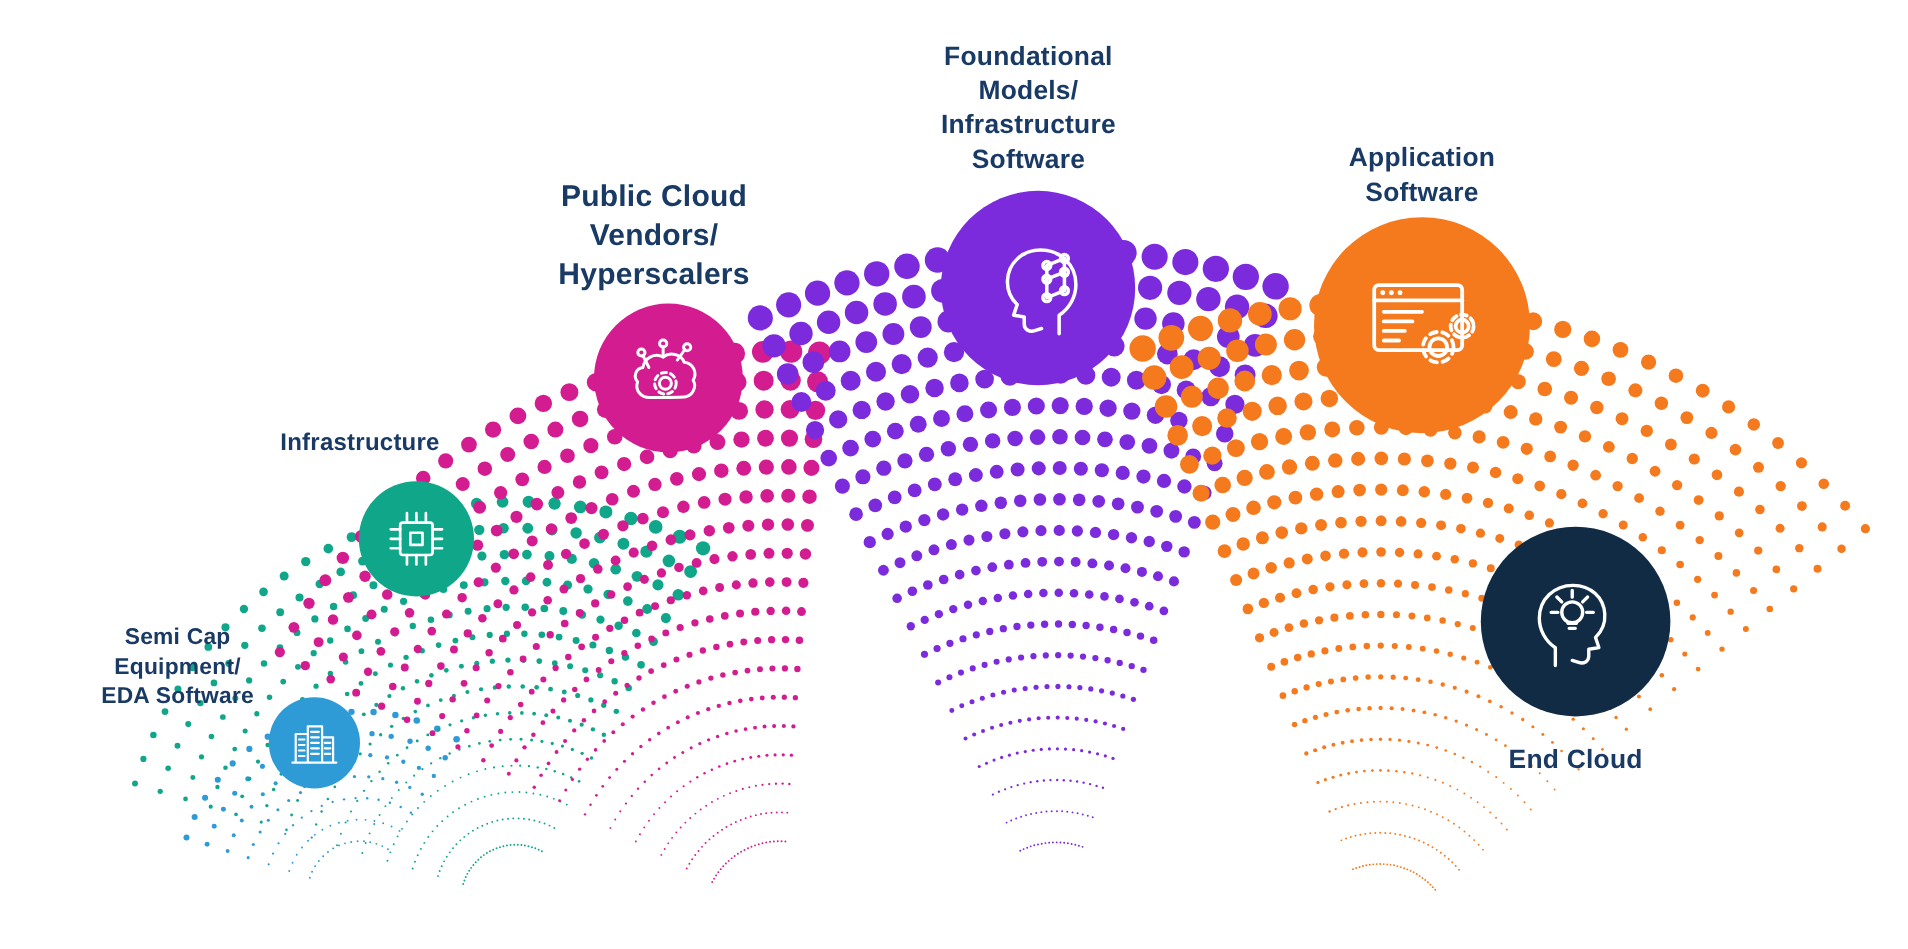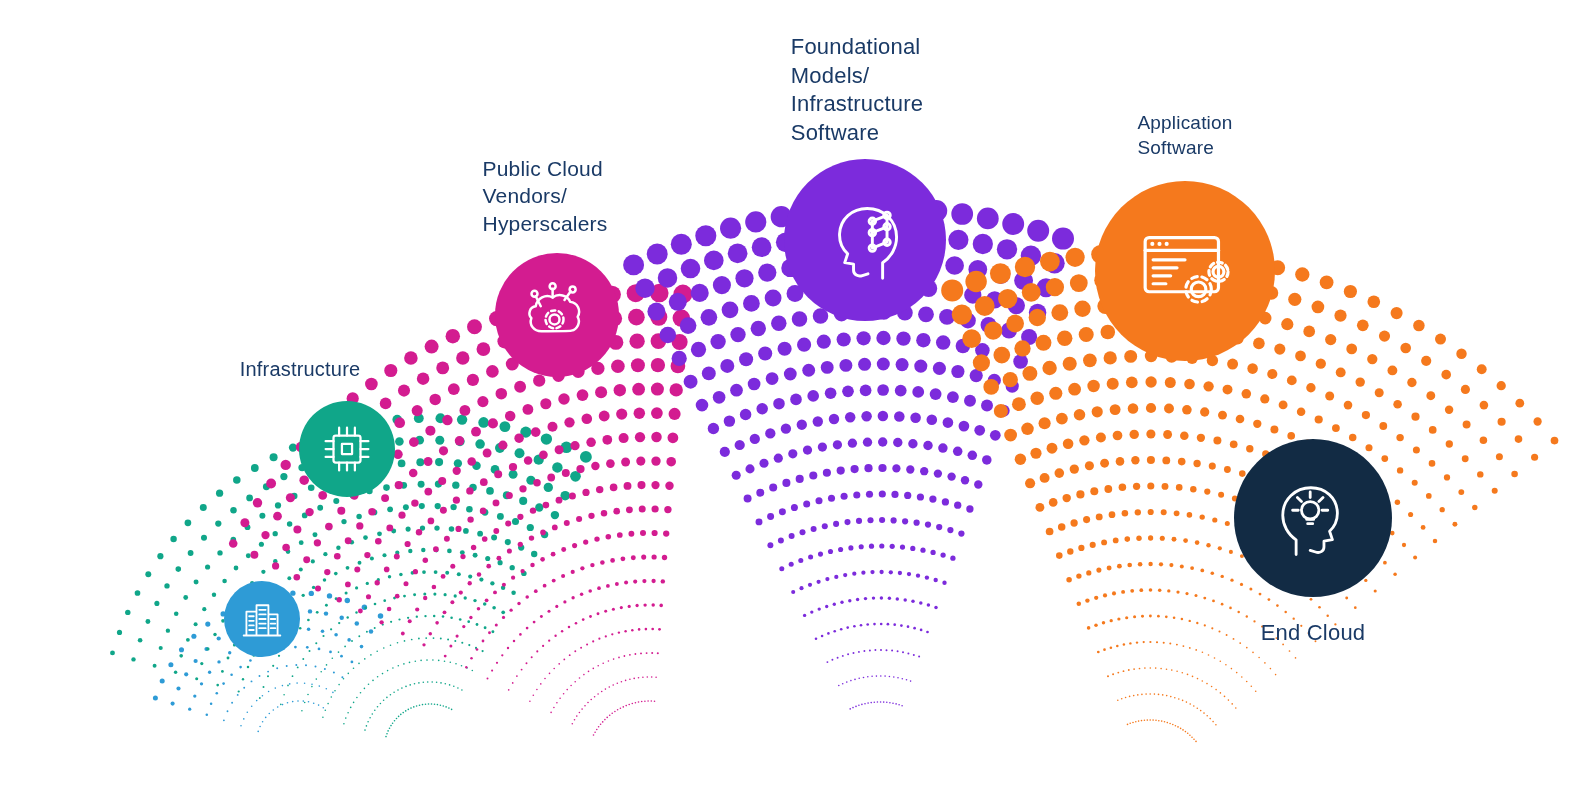--- a/index.html
+++ b/index.html
@@ -1,36 +1,36 @@
 <!DOCTYPE html>
 <html style="--label: #1A3A66;"><head>
 <meta charset="utf-8">
 <style>
   html,body{margin:0;padding:0;background:#fff;}
   .stage{position:relative;width:1590px;height:791px;background:#fff;overflow:hidden;
          font-family:"Liberation Sans",sans-serif;}
   #dots{position:absolute;left:0;top:0;z-index:1;}
   .circle{position:absolute;border-radius:50%;display:flex;align-items:center;justify-content:center;
           transform:translate(-50%,-50%);z-index:2;}
-  .label{position:absolute;transform:translate(-50%,-50%);white-space:pre-line;
-         font-weight:400;color:var(--label,#1A3A66);z-index:3;line-height:1.3;letter-spacing:.2px;}
+  .label{position:absolute;transform:translate(-50%,-50%);white-space:pre-line;text-align:center;
+         font-weight:700;color:var(--label,#1A3A66);z-index:3;line-height:1.3;letter-spacing:.2px;}
   .ic{display:block;}
   .ic *{fill:none;stroke:#fff;stroke-width:2;stroke-linecap:round;stroke-linejoin:round;}
   .ic .dotfill{fill:#fff;stroke:none;}
   #c0{left:262px;top:619px;width:76px;height:76px}
   #c1{left:347px;top:449px;width:96px;height:96px}
   #c2{left:557px;top:315px;width:124px;height:124px}
   #c3{left:865px;top:240px;width:162px;height:162px}
   #c4{left:1185px;top:271px;width:180px;height:180px}
   #c5{left:1313px;top:518px;width:158px;height:158px}
   #l0{left:148px;top:557px;font-size:19px}
   #l1{left:300px;top:369px;font-size:20px}
-  #l2{left:545px;top:196px;font-size:21px}
+  #l2{left:545px;top:196px;font-size:25px}
   #l3{left:857px;top:90px;font-size:22px}
-  #l4{left:1185px;top:136px;font-size:19px}
+  #l4{left:1185px;top:146px;font-size:22px}
   #l5{left:1313px;top:633px;font-size:22px}
 </style>
 </head>
 <body>
 
 <div class="stage">
 
   <svg id="dots" width="1590" height="791">
       <circle cx="380.5" cy="616.1" r="2.75" fill="#2E9BD6"></circle>
       <circle cx="364.4" cy="607.3" r="2.73" fill="#2E9BD6"></circle>
@@ -1836,20 +1836,23 @@
       <circle cx="1147.3" cy="720.1" r="0.80" fill="#F5791D"></circle>
       <circle cx="1144.4" cy="720.3" r="0.80" fill="#F5791D"></circle>
       <circle cx="1141.5" cy="720.6" r="0.80" fill="#F5791D"></circle>
       <circle cx="1138.6" cy="721.1" r="0.80" fill="#F5791D"></circle>
       <circle cx="1135.8" cy="721.7" r="0.80" fill="#F5791D"></circle>
       <circle cx="1133.0" cy="722.5" r="0.80" fill="#F5791D"></circle>
       <circle cx="1130.2" cy="723.3" r="0.80" fill="#F5791D"></circle>
       <circle cx="1127.5" cy="724.4" r="0.80" fill="#F5791D"></circle>
     </svg>
 
+  <div class="label" id="l0">Semi Cap
+Equipment/
+EDA Software</div>
   <div class="label" id="l1">Infrastructure</div>
   <div class="label" id="l2">Public Cloud
 Vendors/
 Hyperscalers</div>
   <div class="label" id="l3">Foundational
 Models/
 Infrastructure
 Software</div>
   <div class="label" id="l4">Application
 Software</div>

